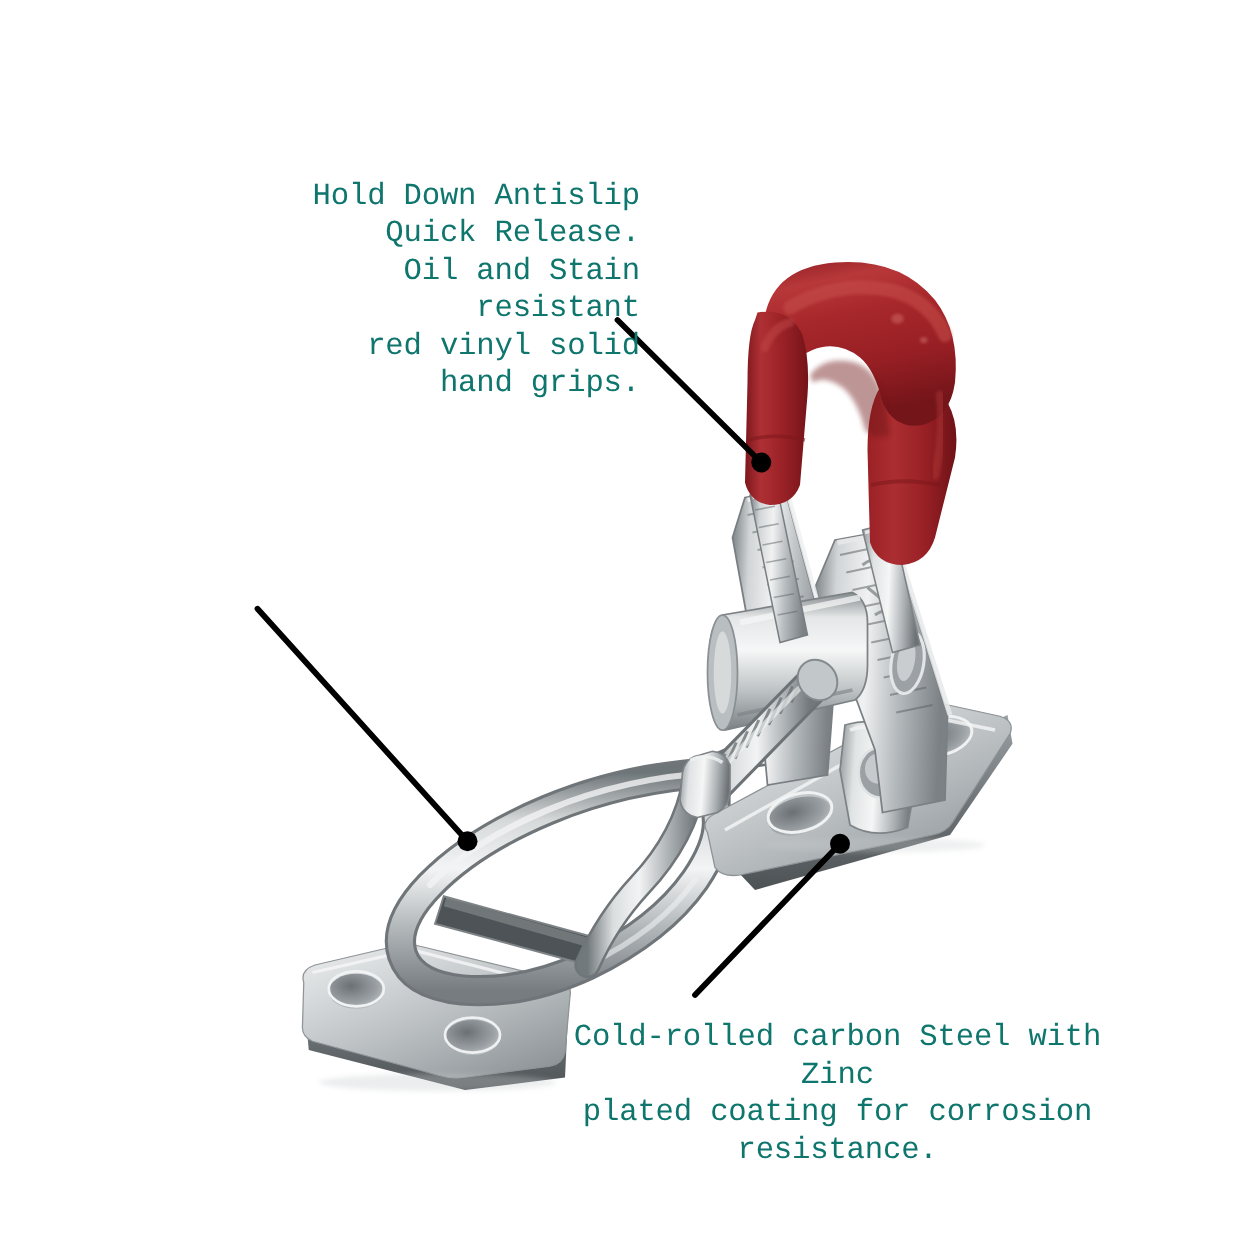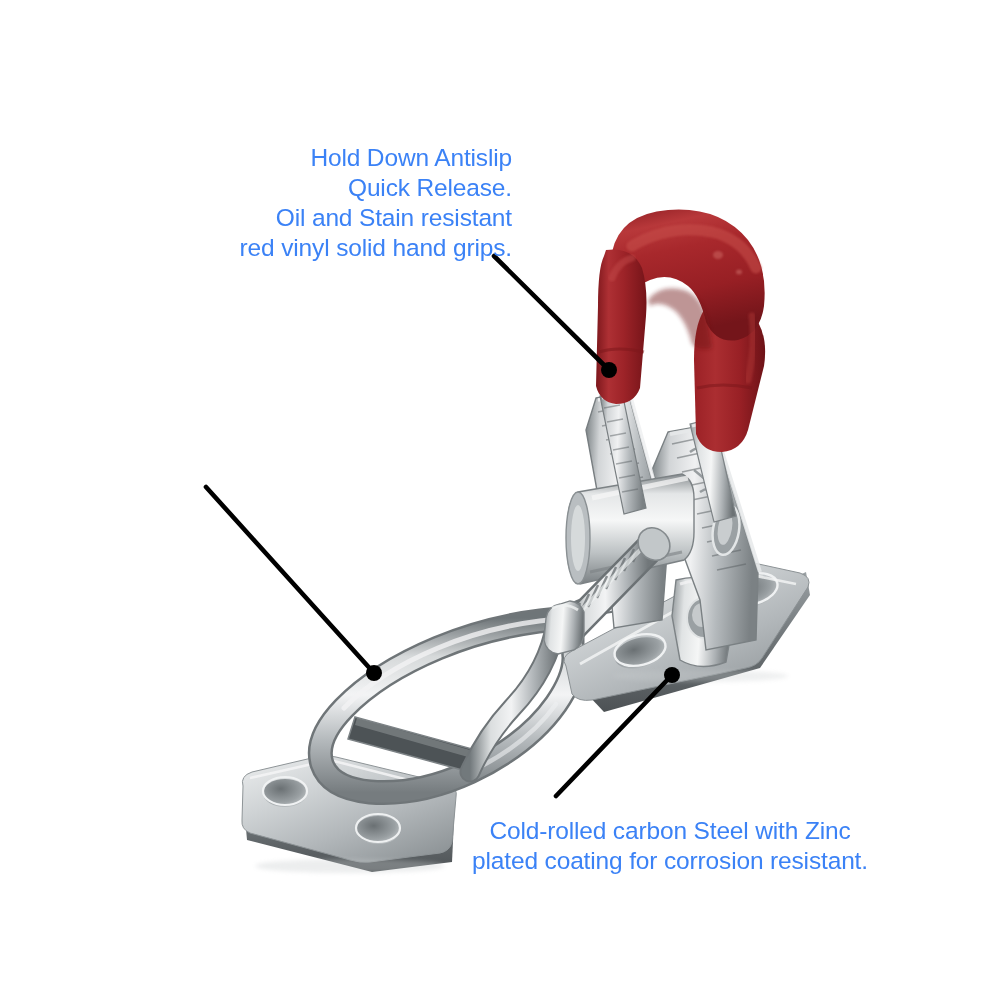--- a/index.html
+++ b/index.html
@@ -12,22 +12,22 @@
   }
   #stage{
     position:relative;
     width:1000px; height:1000px;
     background:#ffffff;
   }
 
   
   .callout{
     position:absolute;
-    color:#3b82f6;
-    font-family:Liberation Sans, sans-serif;
+    color:#0f766e;
+    font-family:Liberation Mono, monospace;
     font-size:24.5px;
     line-height:30px;
     letter-spacing:-0.15px;
     white-space:pre-line;
     font-weight:400;
   }
   #callout-handle{
     left:222px; top:143px;
     width:290px;
     text-align:right;
@@ -365,15 +365,15 @@
     </g>
   </svg>
 
   <div class="callout" id="callout-handle">Hold Down Antislip
 Quick Release.
 Oil and Stain resistant
 red vinyl solid hand grips.</div>
 
 
   <div class="callout" id="callout-material">Cold-rolled carbon Steel with Zinc
-plated coating for corrosion resistant.</div>
+plated coating for corrosion resistance.</div>
 
 </div>
 
 </body></html>

